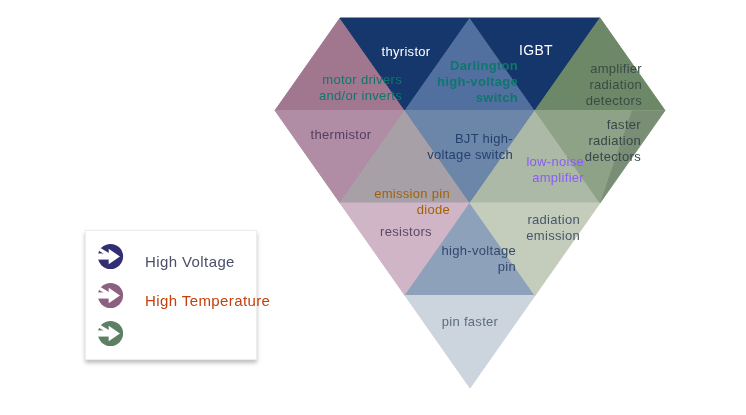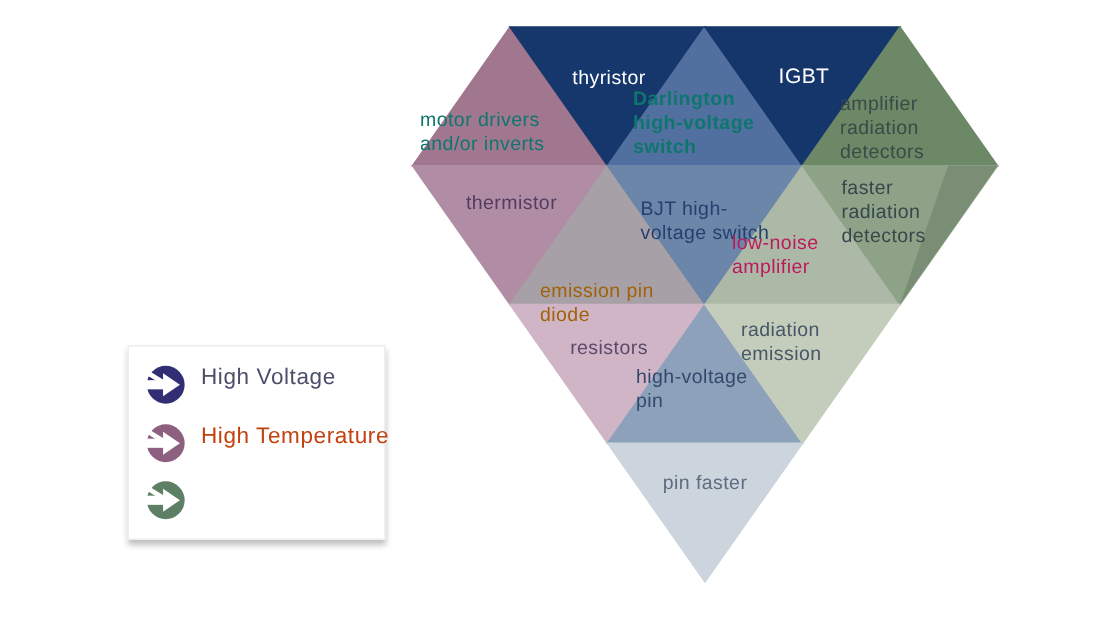--- a/index.html
+++ b/index.html
@@ -2,38 +2,38 @@
 <html><head>
 <meta charset="utf-8">
 <style>
   html,body{margin:0;padding:0;background:#ffffff;}
   body{font-family:"Liberation Sans", sans-serif;}
   .stage{position:relative;width:746px;height:415px;background:#ffffff;overflow:hidden;}
   .gem-svg{position:absolute;left:0;top:0;}
   .cell-label{
     position:absolute;
     transform:translate(-50%,-50%);
-    text-align:left;
+    text-align:right;
     font-size:13px;
     line-height:1.22;
     letter-spacing:.3px;
     font-weight:400;
     pointer-events:none;
   }
   .nowrap{white-space:nowrap;}
   .legend{
     position:absolute;left:85px;top:230px;width:172px;height:130px;
     background:#ffffff;
     border:1px solid #ededed;
     box-shadow:0 3px 4px rgba(0,0,0,0.25);
     box-sizing:border-box;
     display:flex;flex-direction:column;justify-content:space-evenly;
     padding-left:11px;
   }
-  .legend-item{display:flex;align-items:flex-start;gap:10px;}
+  .legend-item{display:flex;align-items:flex-end;gap:21px;}
   .legend-label{font-size:15px;letter-spacing:.4px;white-space:nowrap;}
   .legend-icon{flex:0 0 auto;display:block;}
 </style>
 </head>
 <body>
 
 <div class="stage">
 
   <svg class="gem-svg" width="746" height="415" viewBox="0 0 746 415">
 
@@ -58,21 +58,21 @@
   </svg>
 
   <div class="cell-label" style="left: 341px; top: 88px; width: 122px; color: #0f766e;">motor drivers and/or inverts</div>
   <div class="cell-label nowrap" style="left: 406px; top: 52px; color: rgb(255, 255, 255);">thyristor</div>
   <div class="cell-label" style="left: 470px; top: 82px; width: 96px; color: #0f766e; font-weight: bold;">Darlington high-voltage switch</div>
   <div class="cell-label nowrap" style="left: 536px; top: 51px; font-size: 14px; color: rgb(255, 255, 255);">IGBT</div>
   <div class="cell-label" style="left: 601px; top: 85px; width: 82px; color: rgb(57, 74, 71);">amplifier radiation detectors</div>
   <div class="cell-label nowrap" style="left: 341px; top: 135px; color: rgb(82, 60, 96);">thermistor</div>
   <div class="cell-label" style="left: 405px; top: 170px; width: 90px; color: #a16207; margin-top: 32px;">emission pin diode</div>
   <div class="cell-label" style="left: 470px; top: 147px; width: 86px; color: rgb(38, 64, 110);">BJT high-voltage switch</div>
-  <div class="cell-label" style="left: 536px; top: 170px; width: 96px; color: #be185d;">low-noise amplifier</div>
+  <div class="cell-label" style="left: 536px; top: 170px; width: 96px; color: #8b5cf6;">low-noise amplifier</div>
   <div class="cell-label" style="left: 601px; top: 141px; width: 80px; color: rgb(55, 71, 75);">faster radiation detectors</div>
   <div class="cell-label nowrap" style="left: 406px; top: 232px; color: rgb(92, 74, 104);">resistors</div>
   <div class="cell-label" style="left: 470px; top: 259px; width: 92px; color: rgb(51, 73, 107);">high-voltage pin</div>
   <div class="cell-label" style="left: 537px; top: 228px; width: 86px; color: rgb(71, 86, 104);">radiation emission</div>
   <div class="cell-label nowrap" style="left: 470px; top: 322px; color: rgb(93, 108, 126);">pin faster</div>
 
   <div class="legend">
     <div class="legend-item">
       <svg class="legend-icon" width="27" height="27" viewBox="0 0 30 30">
         <circle cx="15" cy="15" r="14" fill="#322e73"></circle>

